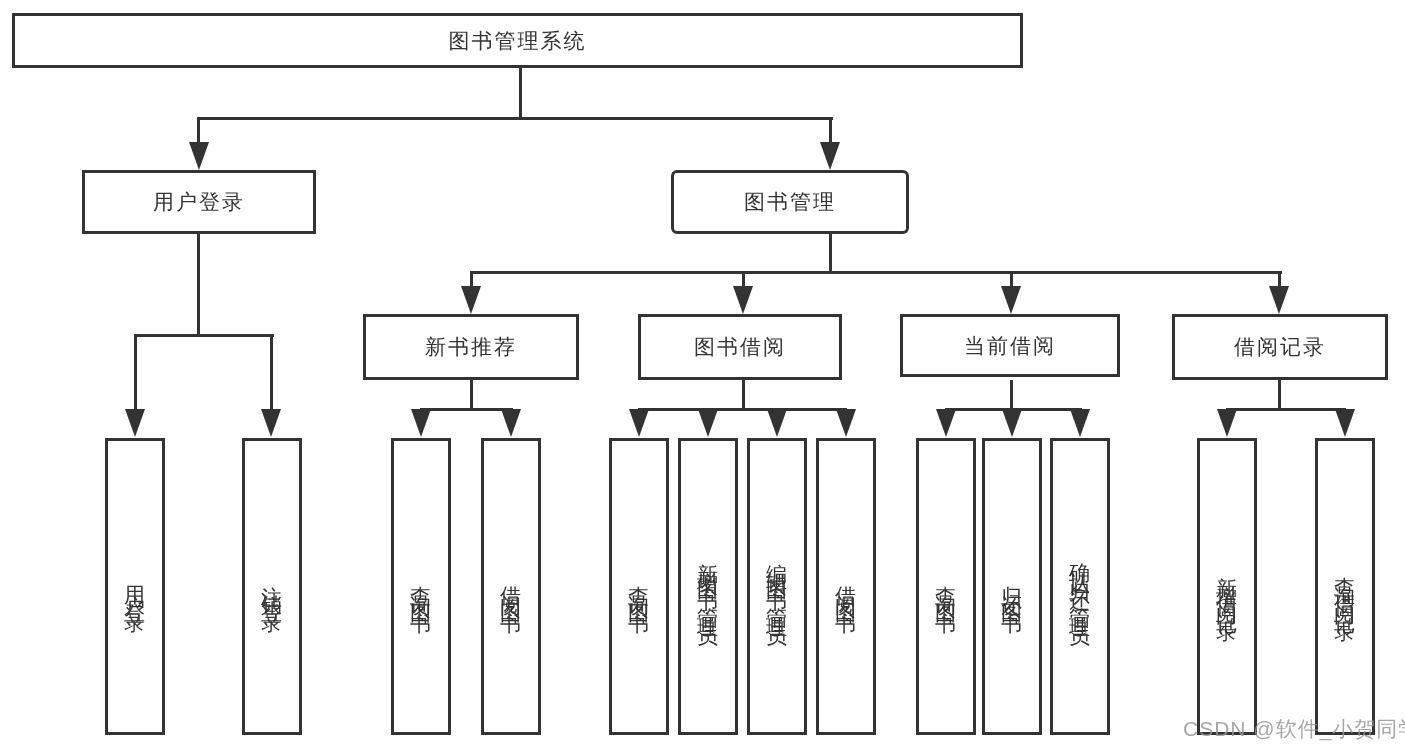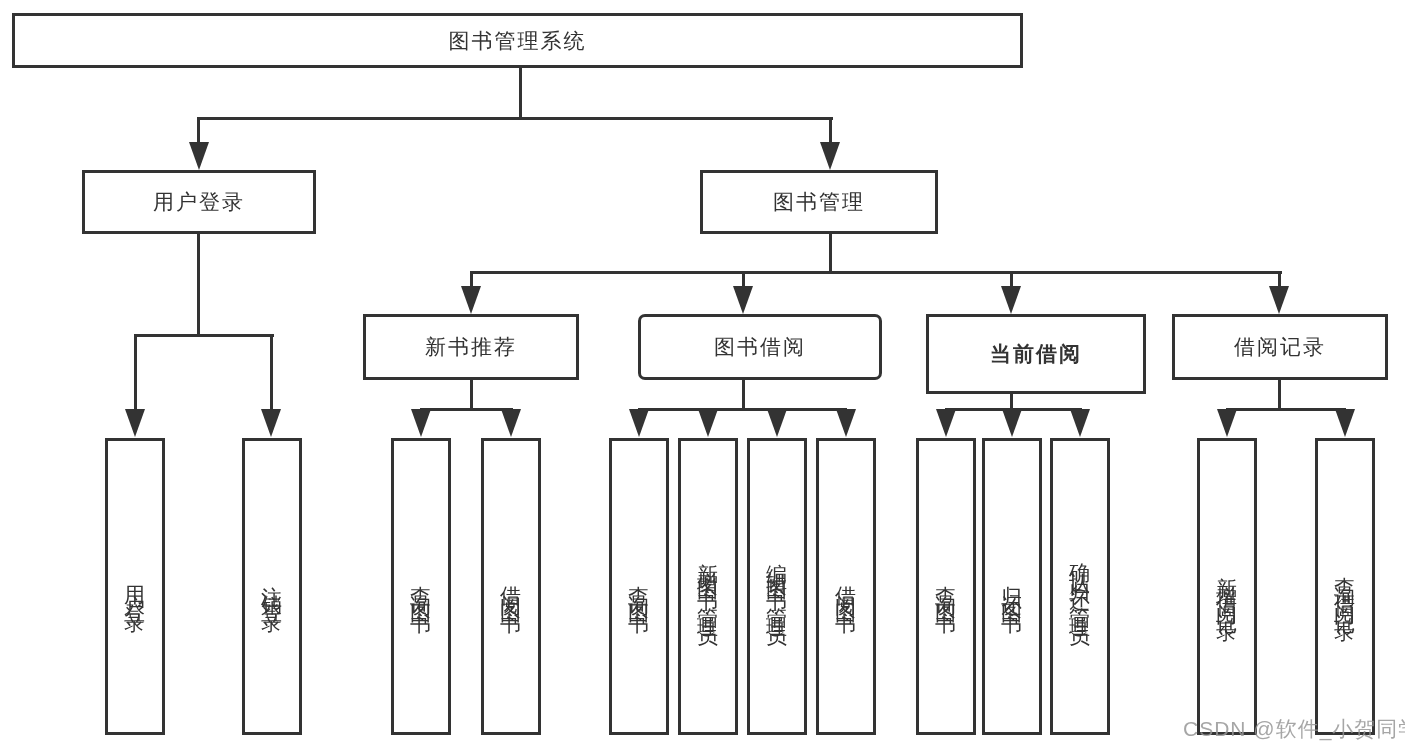--- a/index.html
+++ b/index.html
@@ -43,21 +43,21 @@
   <div class="ln" style="left:519px;top:68px;width:3px;height:52px;"></div>
   <div class="ln" style="left:197px;top:117px;width:636px;height:3px;"></div>
   <div class="ln" style="left:197px;top:117px;width:3px;height:28px;"></div>
   <div class="ln" style="left:829px;top:117px;width:3px;height:28px;"></div>
   <div class="arrow" style="left:189px;top:142px;"></div>
   <div class="arrow" style="left:820px;top:142px;"></div>
 
   <div class="box-h" style="left:82px;top:170px;width:234px;height:64px;">
     <span>用户登录</span>
   </div>
-  <div class="box-h" style="left:700px;top:170px;width:238px;height:64px;">
+  <div class="box-h" style="left:671px;top:170px;width:238px;height:64px;border-radius:6px;">
     <span>图书管理</span>
   </div>
 
   <div class="ln" style="left:197px;top:234px;width:3px;height:102px;"></div>
   <div class="ln" style="left:134px;top:334px;width:140px;height:3px;"></div>
   <div class="ln" style="left:134px;top:334px;width:3px;height:78px;"></div>
   <div class="ln" style="left:270px;top:334px;width:3px;height:78px;"></div>
   <div class="arrow" style="left:125px;top:409px;"></div>
   <div class="arrow" style="left:261px;top:409px;"></div>
 
@@ -68,24 +68,24 @@
   <div class="ln" style="left:1010px;top:271px;width:3px;height:20px;"></div>
   <div class="ln" style="left:1278px;top:271px;width:3px;height:20px;"></div>
   <div class="arrow" style="left:461px;top:286px;"></div>
   <div class="arrow" style="left:733px;top:286px;"></div>
   <div class="arrow" style="left:1001px;top:286px;"></div>
   <div class="arrow" style="left:1269px;top:286px;"></div>
 
   <div class="box-h" style="left:363px;top:314px;width:216px;height:66px;text-align:center;">
     <span>新书推荐</span>
   </div>
-  <div class="box-h" style="left:638px;top:314px;width:244px;height:66px;border-radius:7px;">
+  <div class="box-h" style="left:638px;top:314px;width:204px;height:66px;">
     <span>图书借阅</span>
   </div>
-  <div class="box-h" style="left:926px;top:314px;width:220px;height:80px;font-weight:bold;">
+  <div class="box-h" style="left:900px;top:314px;width:220px;height:63px;">
     <span>当前借阅</span>
   </div>
   <div class="box-h" style="left:1172px;top:314px;width:216px;height:66px;">
     <span>借阅记录</span>
   </div>
 
   <div class="ln" style="left:470px;top:380px;width:3px;height:30px;"></div>
   <div class="ln" style="left:742px;top:380px;width:3px;height:30px;"></div>
   <div class="ln" style="left:1010px;top:380px;width:3px;height:30px;"></div>
   <div class="ln" style="left:1278px;top:380px;width:3px;height:30px;"></div>

